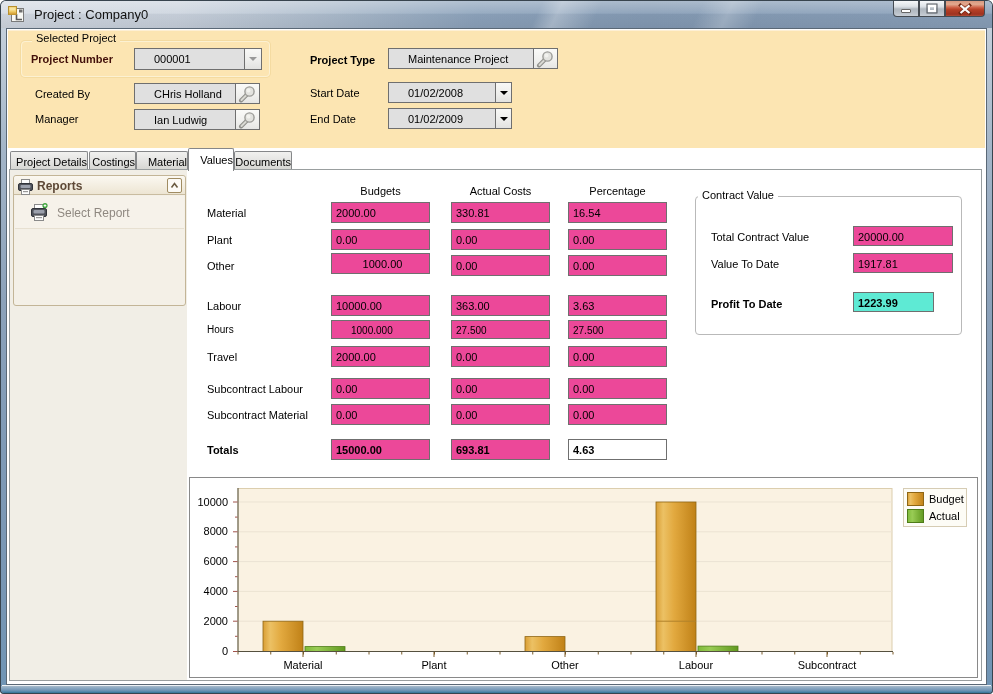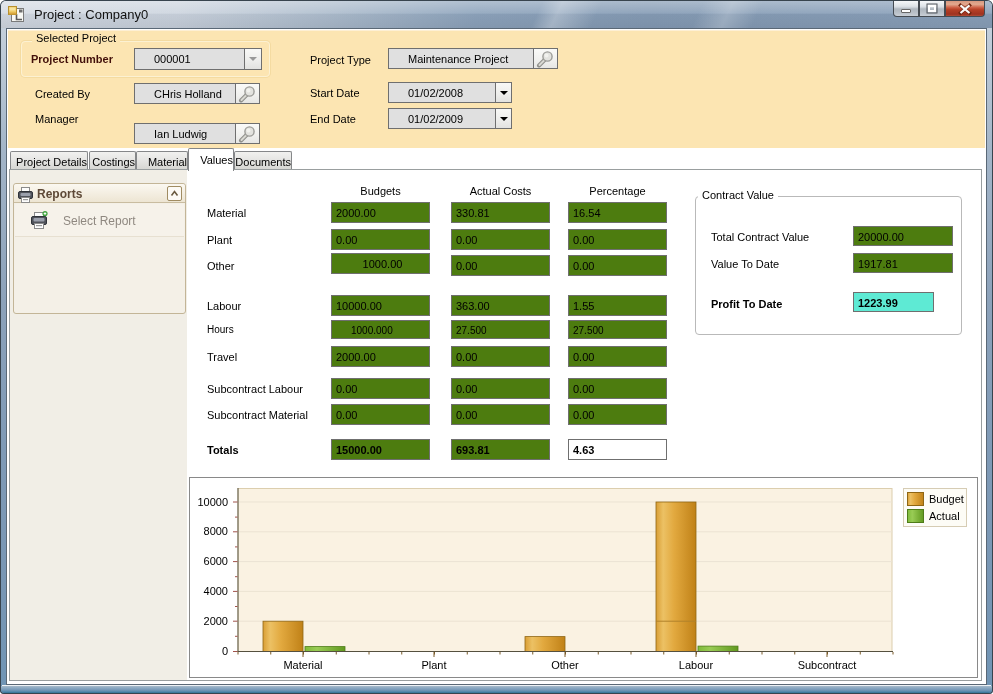--- a/index.html
+++ b/index.html
@@ -30,29 +30,29 @@
 .dbtn i { position:absolute; left:4px; top:8px; width:0; height:0; border:4px solid transparent; border-top:4px solid #000; border-bottom:none; }
 .dbtn.dis i { border-top-color:#999; }
 .mbtn { position:absolute; right:0px; top:0px; width:24px; height:19px; background:linear-gradient(to bottom,#FAFAF8,#F0F0EE 60%,#E6E6E4); border-left:1px solid #6F6F6F; }
 
 .tab { position:absolute; top:122px; height:19px; background:linear-gradient(to bottom,#F1F1EF 0%,#E4E4E2 50%,#D5D5D1 100%);
   border:1px solid #858789; border-bottom:none; border-radius:2px 2px 0 0; text-align:right; padding-top:4px; z-index:2; }
 #tabactive { top:119px; height:23px; background:#fff; z-index:4; padding-top:5px; }
 
 #page { position:absolute; left:2px; top:140px; width:973px; height:512px; background:#fff; border:1px solid #999E9F; z-index:3; }
 #sidebar { position:absolute; left:0px; top:0px; width:177px; height:510px; background:#F1EEE6; }
-#rpanel { position:absolute; left:3px; top:5px; width:173px; height:131px; background:#F4F0E7; border:1px solid #C3B597; border-radius:3px;margin-top:8px; }
+#rpanel { position:absolute; left:3px; top:5px; width:173px; height:131px; background:#F4F0E7; border:1px solid #C3B597; border-radius:3px; }
 #rhead { position:absolute; left:0; top:0; width:171px; height:19px; background:linear-gradient(to bottom,#FBF8F1,#EDE5D3); border-bottom:1px solid #C9BCA0; border-radius:3px 3px 0 0; }
 #rhead b { position:absolute; left:23px; top:3px; font-size:12px; color:#5E4937; }
 #chev { position:absolute; left:153px; top:2px; width:15px; height:15px; background:#FCFAF5; border:1px solid #A08C62; border-radius:2px; }
 #selrow { position:absolute; left:1px; top:20px; width:169px; height:33px; background:#F6F2EA; border-bottom:1px solid #E7E0D1; }
-#selrow span { position:absolute; left:48px; top:10px; font-size:12px; color:#8F8880; }
+#selrow span { position:absolute; left:42px; top:10px; font-size:12px; color:#8F8880; }
 
 .vh { position:absolute; font-size:11px; width:99px; text-align:center; }
-.vf { position:absolute; width:99px; height:21px; background:#4d7c0f; border:1px solid #6F6F6F; font-size:11px; padding:4px 0 0 4px; }
+.vf { position:absolute; width:99px; height:21px; background:#ec4899; border:1px solid #6F6F6F; font-size:11px; padding:4px 0 0 4px; }
 
 #gbcv { position:absolute; left:685px; top:26px; width:267px; height:139px; border:1px solid #B9B9B9; border-radius:4px; }
 #gbcv-l { position:absolute; left:688px; top:19px; background:#fff; padding:0 4px; font-size:11px;text-align:right; }
 
 #chart { position:absolute; left:179px; top:307px; width:789px; height:201px; background:#fff; border:1px solid #898989; }
 </style>
 </head>
 <body>
 <div id="win">
   <div id="tbar"></div>
@@ -91,27 +91,27 @@
           </div>
       </div>
       <div class="lbl" style="left:27px;top:57px;">Created By</div>
       <div class="fld" style="left:126px;top:52px;width:126px;">CHris Holland<div class="mbtn"><svg width="23" height="19" viewBox="0 0 23 19">
               <line x1="10.5" y1="11" x2="5" y2="16.5" stroke="#8F8F8B" stroke-width="4" stroke-linecap="round"></line>
               <line x1="10.5" y1="11" x2="5.5" y2="16" stroke="#D9D9D3" stroke-width="2" stroke-linecap="round"></line>
               <circle cx="13.5" cy="7.5" r="4.6" fill="#E3E3DF" stroke="#9C9C98" stroke-width="1.4"></circle>
               <circle cx="12.5" cy="6.5" r="2" fill="#F2F2EE"></circle>
             </svg></div></div>
       <div class="lbl" style="left:27px;top:82px;">Manager</div>
-      <div class="fld" style="left:126px;top:92px;width:126px;">Ian Ludwig<div class="mbtn"><svg width="23" height="19" viewBox="0 0 23 19">
+      <div class="fld" style="left:126px;top:78px;width:126px;">Ian Ludwig<div class="mbtn"><svg width="23" height="19" viewBox="0 0 23 19">
               <line x1="10.5" y1="11" x2="5" y2="16.5" stroke="#8F8F8B" stroke-width="4" stroke-linecap="round"></line>
               <line x1="10.5" y1="11" x2="5.5" y2="16" stroke="#D9D9D3" stroke-width="2" stroke-linecap="round"></line>
               <circle cx="13.5" cy="7.5" r="4.6" fill="#E3E3DF" stroke="#9C9C98" stroke-width="1.4"></circle>
               <circle cx="12.5" cy="6.5" r="2" fill="#F2F2EE"></circle>
             </svg></div></div>
-      <div class="lbl" style="left:302px;top:23px;">Project Type</div>
+      <div class="lbl" style="left:302px;top:23px;font-weight:bold;">Project Type</div>
       <div class="fld" style="left:380px;top:17px;width:170px;">Maintenance Project<div class="mbtn"><svg width="23" height="19" viewBox="0 0 23 19">
               <line x1="10.5" y1="11" x2="5" y2="16.5" stroke="#8F8F8B" stroke-width="4" stroke-linecap="round"></line>
               <line x1="10.5" y1="11" x2="5.5" y2="16" stroke="#D9D9D3" stroke-width="2" stroke-linecap="round"></line>
               <circle cx="13.5" cy="7.5" r="4.6" fill="#E3E3DF" stroke="#9C9C98" stroke-width="1.4"></circle>
               <circle cx="12.5" cy="6.5" r="2" fill="#F2F2EE"></circle>
             </svg></div></div>
       <div class="lbl" style="left:302px;top:56px;">Start Date</div>
       <div class="fld" style="left:380px;top:51px;width:124px;">01/02/2008<div class="dbtn">
             <i></i>
           </div></div>
@@ -167,21 +167,21 @@
       <div class="vf" style="left:321px;top:59px;">0.00</div>
       <div class="vf" style="left:441px;top:59px;">0.00</div>
       <div class="vf" style="left:558px;top:59px;">0.00</div>
       <div class="lbl" style="left:197px;top:90px;">Other</div>
       <div class="vf" style="left:321px;top:83px;text-align:center;">1000.00</div>
       <div class="vf" style="left:441px;top:85px;">0.00</div>
       <div class="vf" style="left:558px;top:85px;">0.00</div>
       <div class="lbl" style="left:197px;top:130px;">Labour</div>
       <div class="vf" style="left:321px;top:125px;">10000.00</div>
       <div class="vf" style="left:441px;top:125px;">363.00</div>
-      <div class="vf" style="left:558px;top:125px;">1.55</div>
+      <div class="vf" style="left:558px;top:125px;">3.63</div>
       <div class="lbl" style="left:197px;top:154px;font-size:10px;">Hours</div>
       <div class="vf" style="left:321px;top:150px;font-size:10px;height:19px;padding-left:19px;">1000.000</div>
       <div class="vf" style="left:441px;top:150px;font-size:10px;height:19px;">27.500</div>
       <div class="vf" style="left:558px;top:150px;font-size:10px;height:19px;">27.500</div>
       <div class="lbl" style="left:197px;top:181px;">Travel</div>
       <div class="vf" style="left:321px;top:176px;">2000.00</div>
       <div class="vf" style="left:441px;top:176px;">0.00</div>
       <div class="vf" style="left:558px;top:176px;">0.00</div>
       <div class="lbl" style="left:197px;top:213px;">Subcontract Labour</div>
       <div class="vf" style="left:321px;top:208px;">0.00</div>

